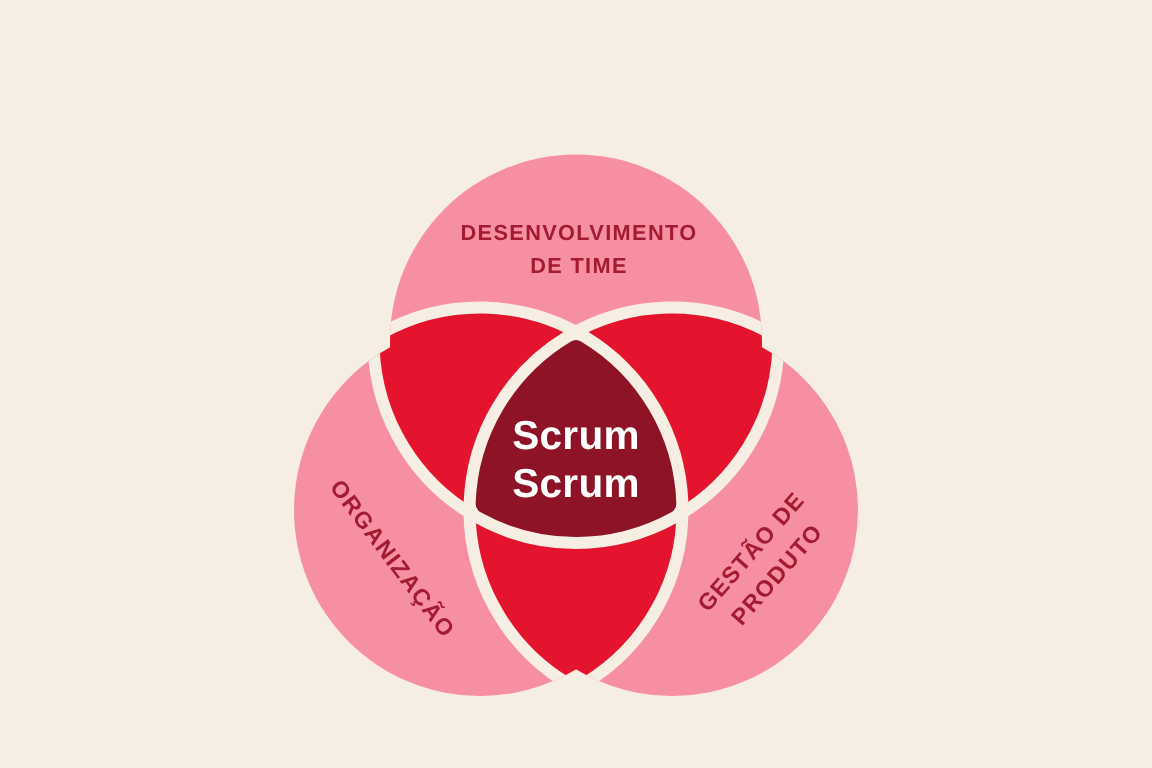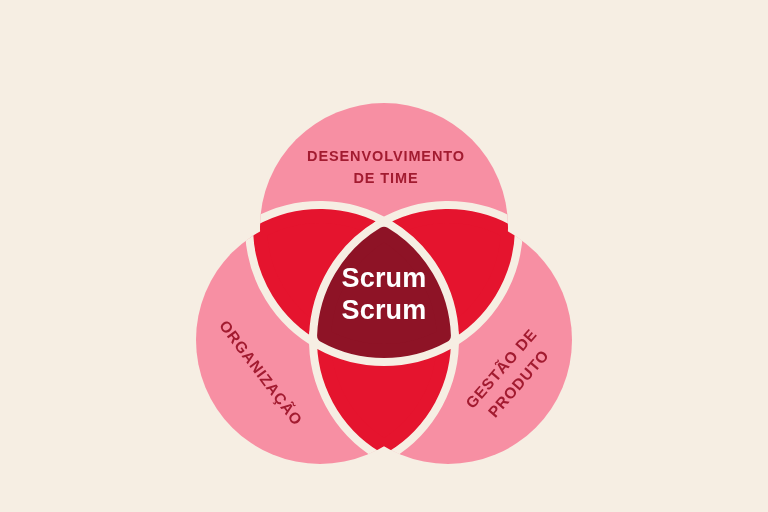--- a/index.html
+++ b/index.html
@@ -61,21 +61,21 @@
     transform: translate(-50%, -50%) rotate(53deg);
     font-size: 15.5px;
   }
   .label-right {
     left: 510px; top: 331px;
     transform: translate(-50%, -50%) rotate(-49deg);
     font-size: 15.5px;
   }
   .label-center {
     position: absolute;
-    left: 384px; top: 250px;
+    left: 384px; top: 262px;
     transform: translate(-50%, -50%);
     color: var(--centerText, #FFFFFF);
     font-weight: 700;
     font-size: 27px;
     line-height: 1.18;
     letter-spacing: 0.2px;
     text-align: center;
     white-space: nowrap;
     width: max-content;
   }

